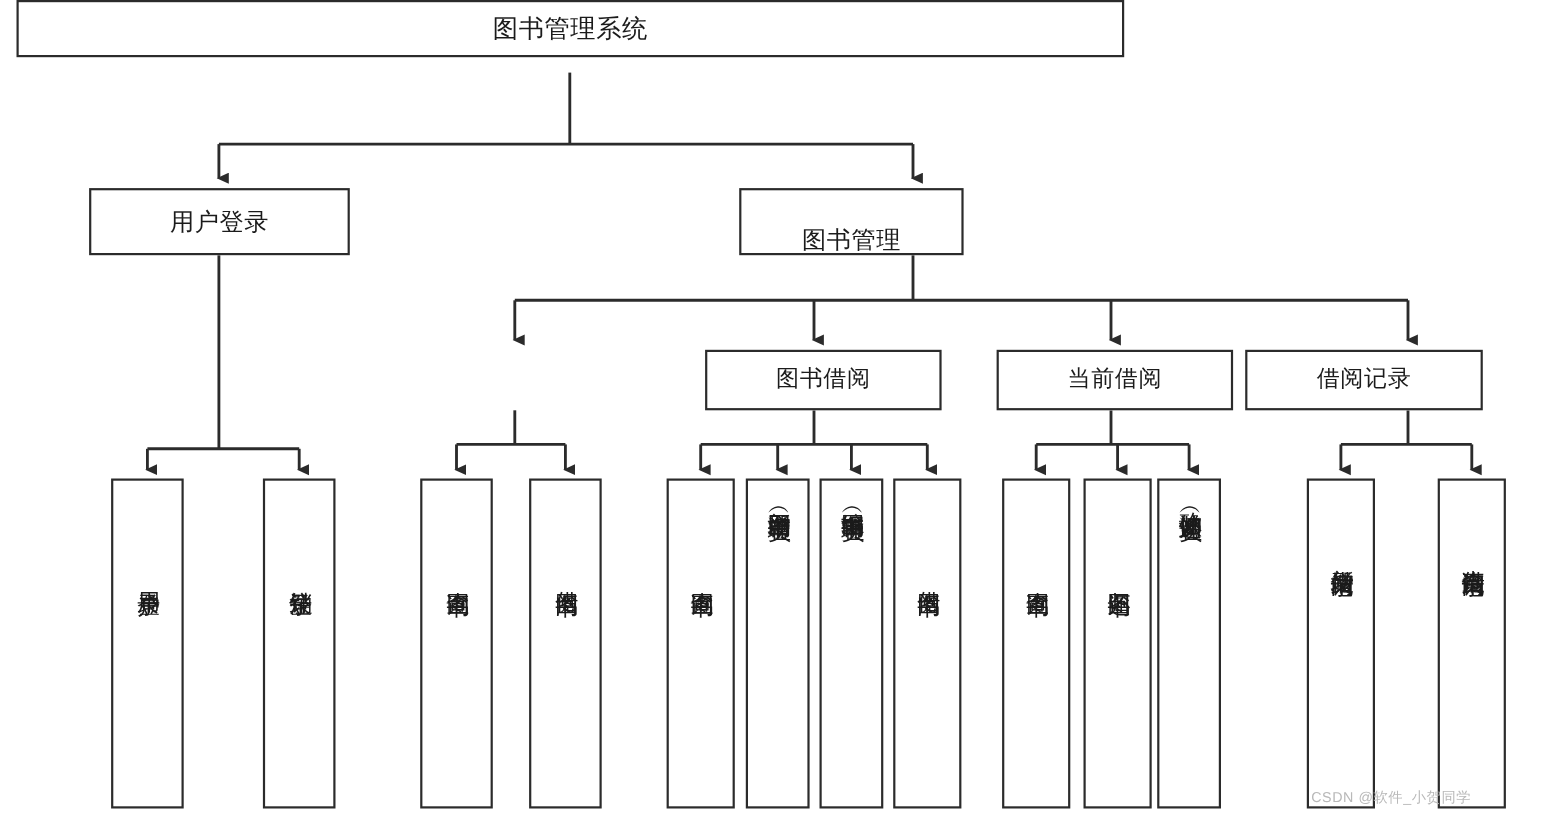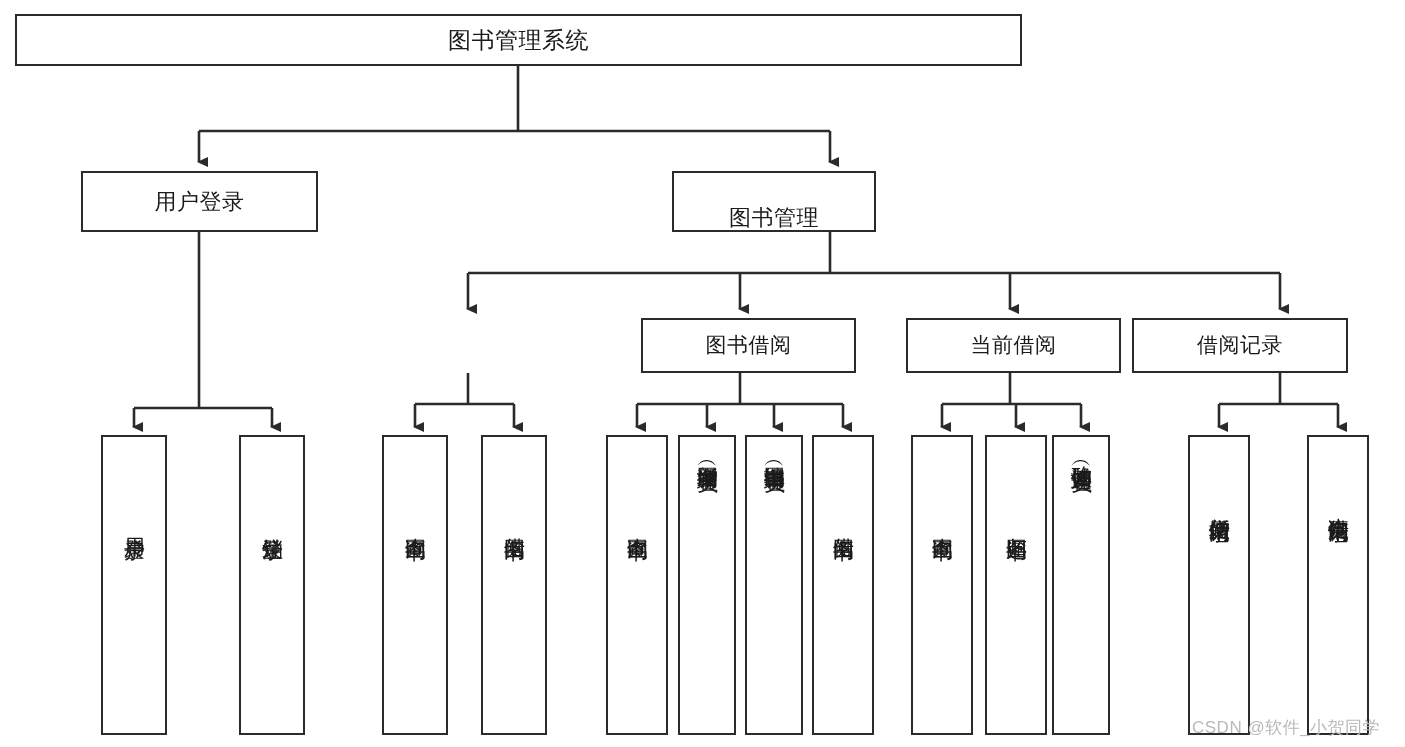--- a/index.html
+++ b/index.html
@@ -64,21 +64,21 @@
   }
   .node.leaf.mid2 .lbl {
     margin-top: 58px;
   }
   .node.leaf.tall .lbl {
     margin-top: 6px;
   }
   .watermark {
     position: absolute;
     color: #b9b9b9;
-    font-size: 17px;
+    font-size: 13px;
     white-space: nowrap;
     letter-spacing: 0.5px;
   }
 </style>
 </head>
 <body>
 
 <div id="canvas">
 
   <svg class="edges" viewBox="0 0 1405 747">
@@ -124,21 +124,21 @@
       <path d="M1016,404 L1016,427" marker-end="url(#arw)"></path>
       <path d="M1081,404 L1081,427" marker-end="url(#arw)"></path>
 
       <path d="M1280,373 L1280,404"></path>
       <path d="M1219,404 L1338,404"></path>
       <path d="M1219,404 L1219,427" marker-end="url(#arw)"></path>
       <path d="M1338,404 L1338,427" marker-end="url(#arw)"></path>
     </g>
   </svg>
 
-  <div class="node root" style="left:15px; top:14px; width:1007px; height:52px;">
+  <div class="node root" style="left:15px; top:0; width:1007px; height:52px;">
     <span class="lbl">图书管理系统</span>
   </div>
 
   <div class="node l1" style="left:81px; top:171px; width:237px; height:61px;">
     <span class="lbl">用户登录</span>
   </div>
   <div class="node l1" style="left:672px; top:171px; width:204px; height:61px;align-items:flex-end;">
     <span class="lbl">图书管理</span>
   </div>
 

